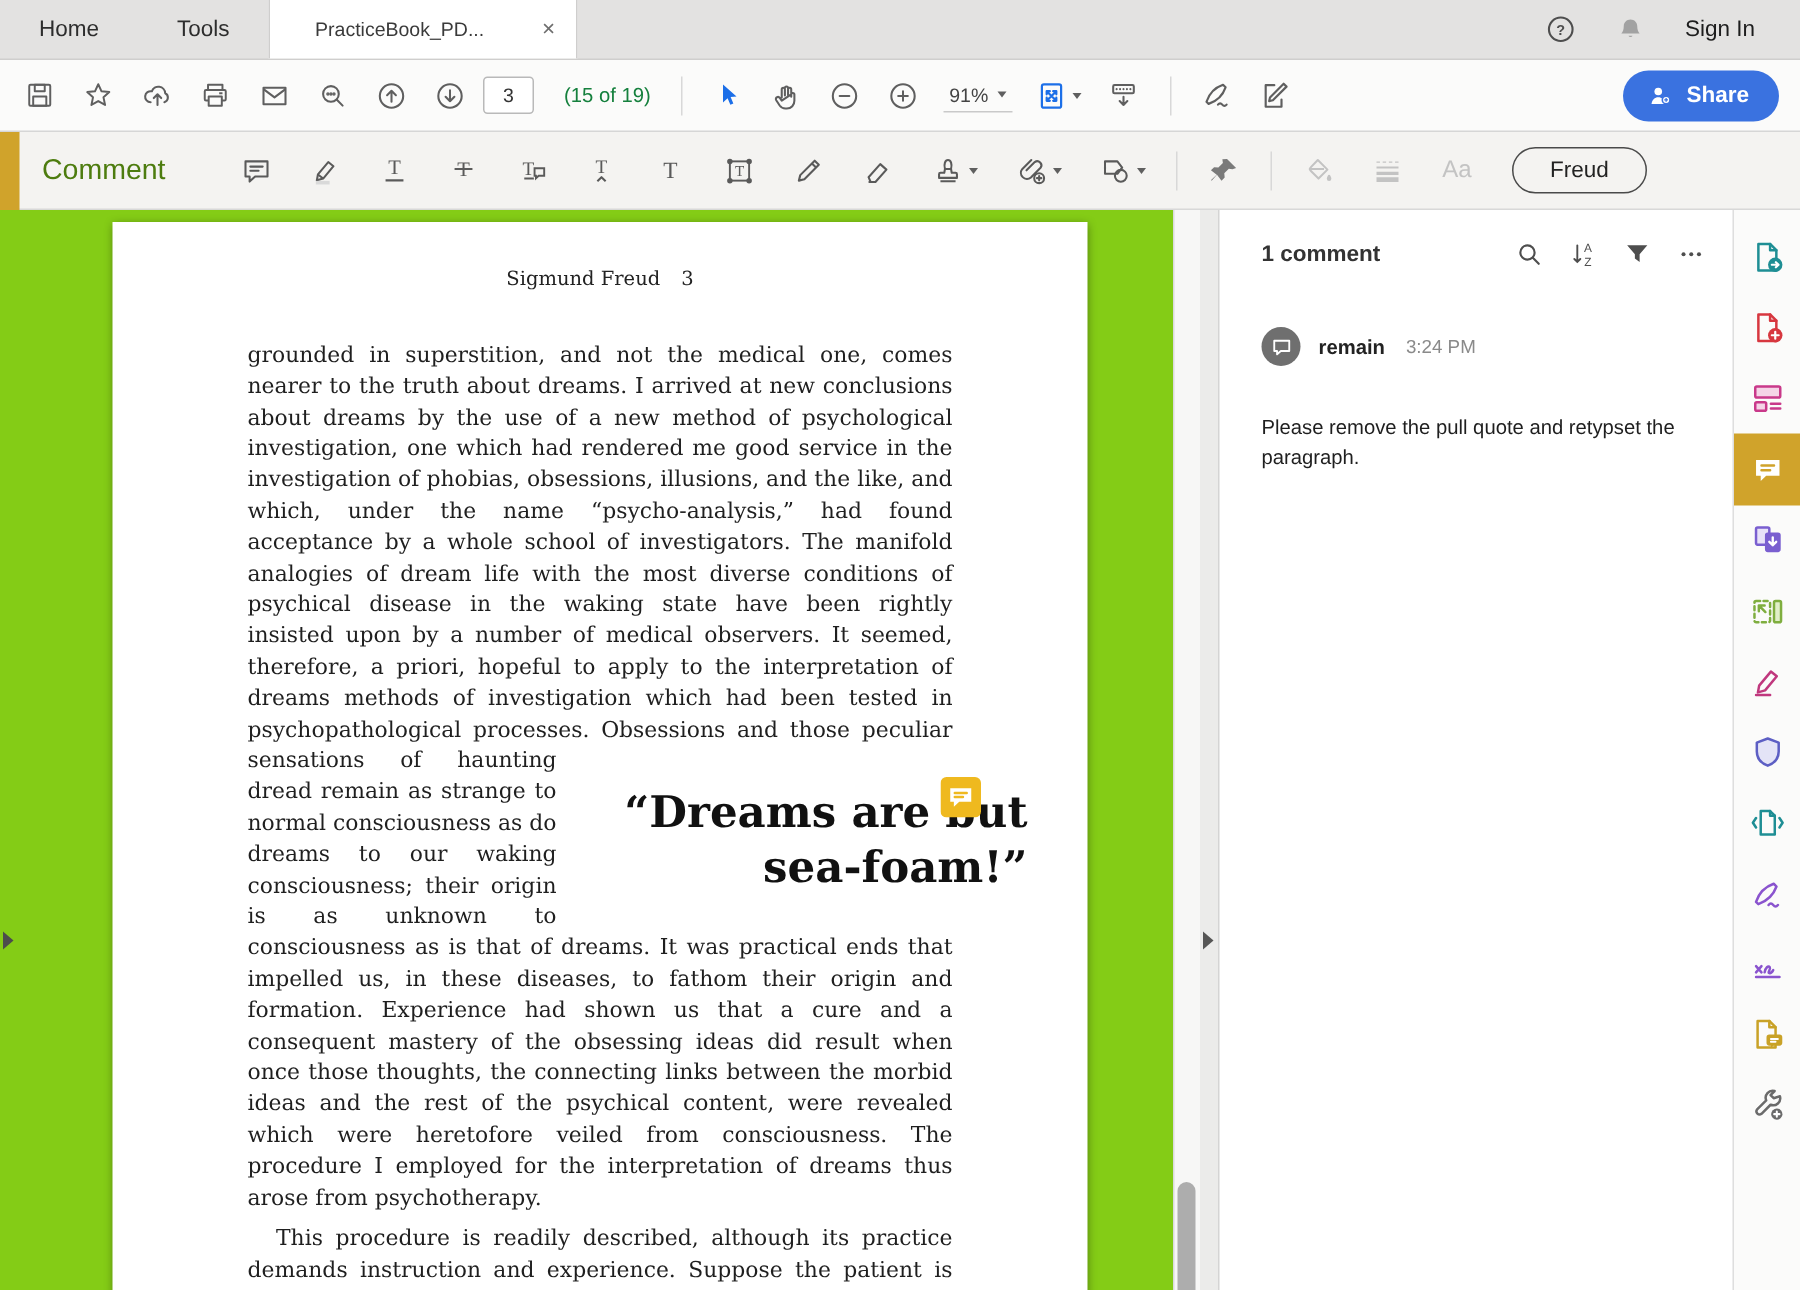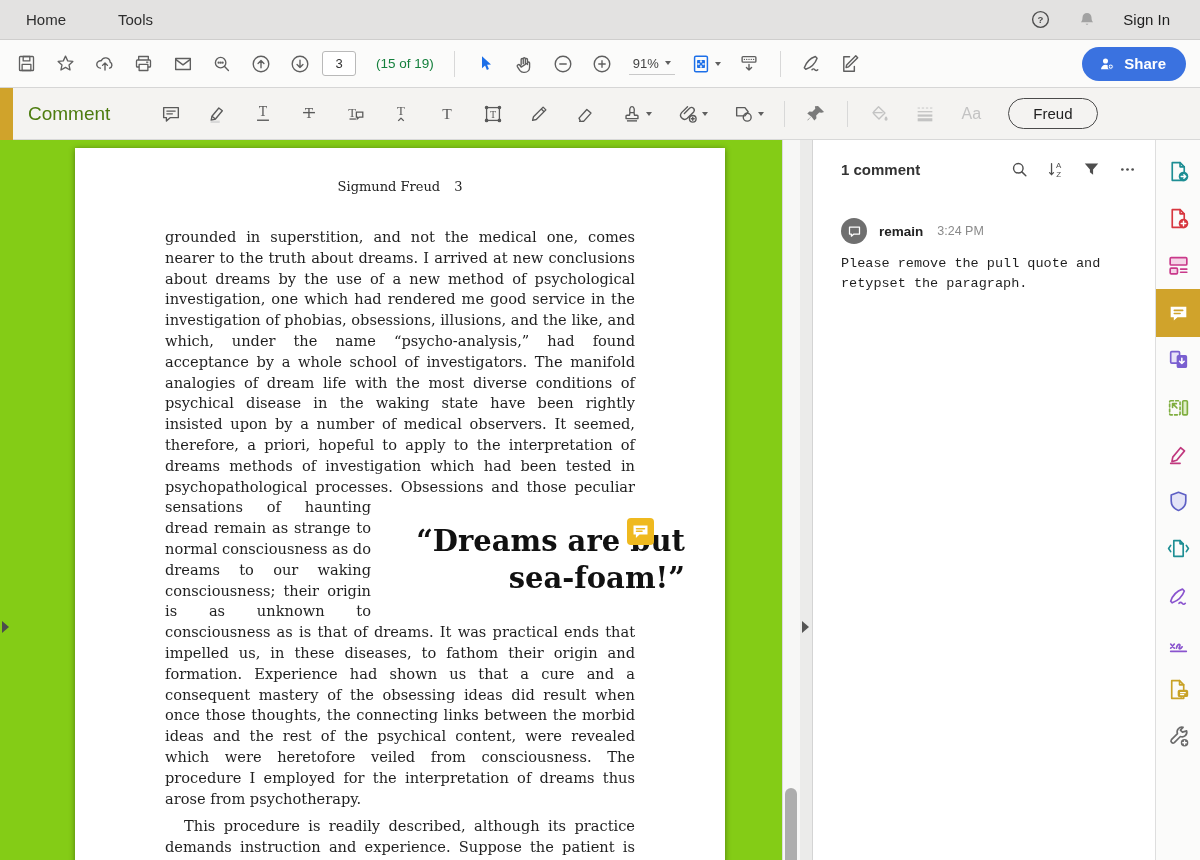--- a/index.html
+++ b/index.html
@@ -74,38 +74,42 @@
   .cp-icons { margin-left:auto; display:flex; align-items:center; gap:17px; }
   .cp-pagebar { height:31px; background:#E6E6E5; display:flex; align-items:center; padding:0 16px 0 28px; }
   .cp-pagebar-label { font-size:11.5px; color:#4A4A4A; letter-spacing:.4px; }
   .cp-pagebar-right { margin-left:auto; display:flex; align-items:center; gap:10px; }
   .cp-pagebar-count { font-size:12.5px; color:#4A4A4A; }
   .comment-item { padding:22px 26px 0 28px; }
   .comment-head { display:flex; align-items:center; gap:12px; }
   .avatar { width:26px; height:26px; border-radius:50%; background:#6F6F6F; display:flex; align-items:center; justify-content:center; }
   .comment-author { font-size:13.5px; font-weight:bold; color:#222; }
   .comment-time { font-size:12.5px; color:#8A8A8A; margin-left:2px; }
-  .comment-body { margin-top:10px; font-size:13.5px; line-height:19.5px; color:#1F1F1F; max-width:300px;font-family:Liberation Mono, monospace; }
+  .comment-body { margin-top:31px; font-size:13.5px; line-height:19.5px; color:#1F1F1F; max-width:300px; }
 
   
   #tools-rail { position:absolute; left:1155px; top:140px; width:45px; height:720px; background:#FBFBFA;
                 border-left:1px solid #DEDEDE; display:flex; flex-direction:column; align-items:stretch; padding-top:8px; }
   .rail-item { height:47px; display:flex; align-items:center; justify-content:center; }
   .rail-item.active { background:#D0A32B; height:48px; }
 </style>
 </head>
 <body>
 
 <div id="tabbar">
   <div class="tab">
       <span>Home</span>
     </div>
   <div class="tab">
       <span>Tools</span>
     </div>
+  <div class="doc-tab">
+    <span class="doc-title">PracticeBook_PD...</span>
+    <span class="close-x">×</span>
+  </div>
   <div id="tabbar-right">
     <span>
       <svg width="21" height="21" viewBox="0 0 24 24" fill="none" stroke="#4E4E4E" stroke-width="1.6">
           <circle cx="12" cy="12" r="9"></circle>
           <text x="12" y="16" text-anchor="middle" font-size="11" font-family="Liberation Sans" fill="#4E4E4E" stroke="none" font-weight="bold">?</text>
         </svg>
     </span>
     <span>
       <svg width="20" height="20" viewBox="0 0 24 24" fill="#A2A2A2" stroke="none">
           <path d="M12 3.5c3 0 5.4 2.3 5.4 5.4 0 3.2.9 4.6 1.9 5.9H4.7c1-1.3 1.9-2.7 1.9-5.9C6.6 5.8 9 3.5 12 3.5z"></path>

